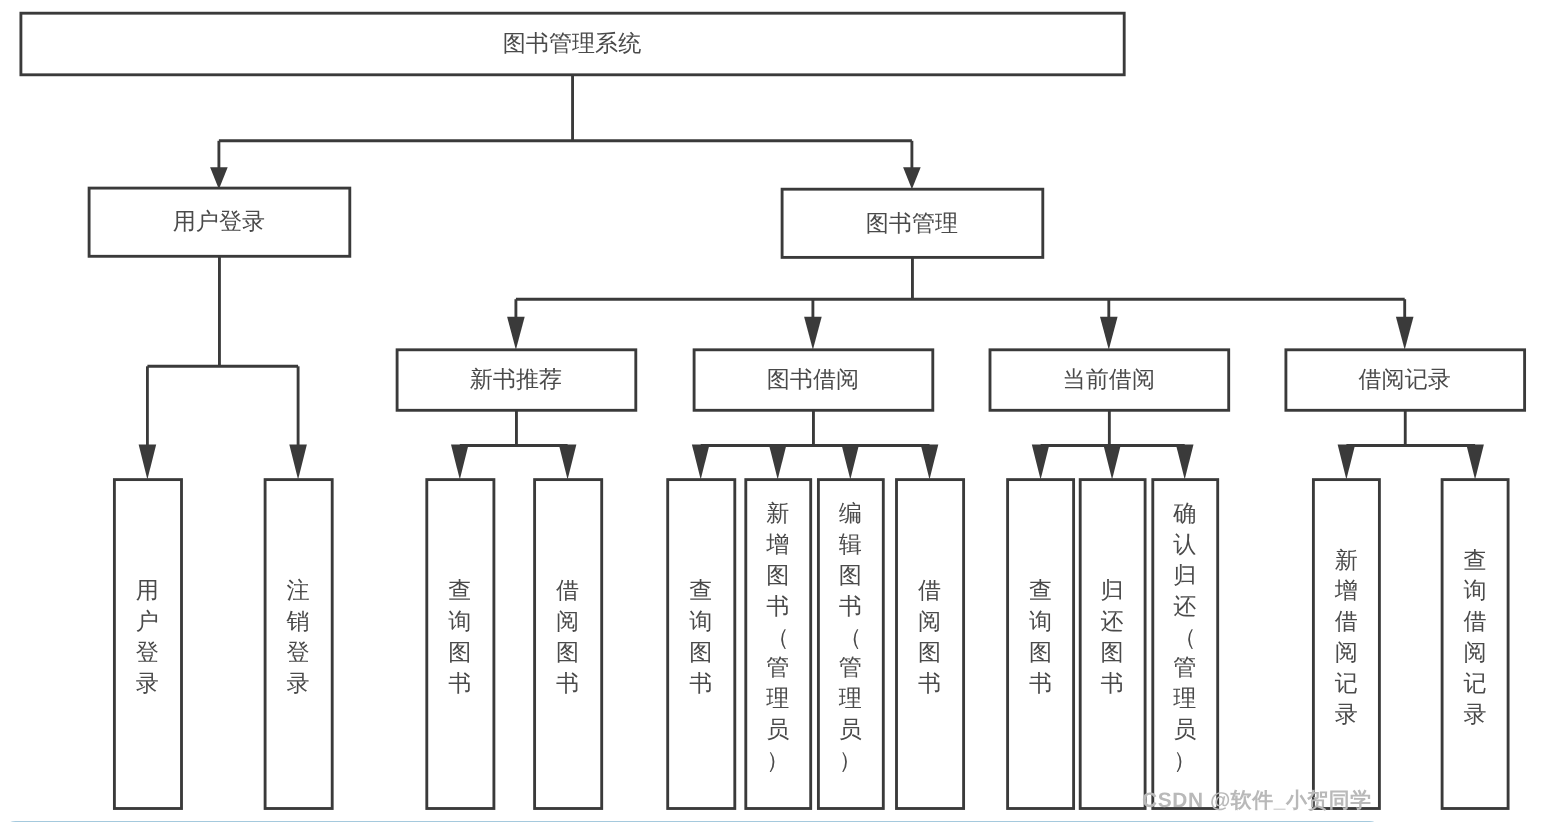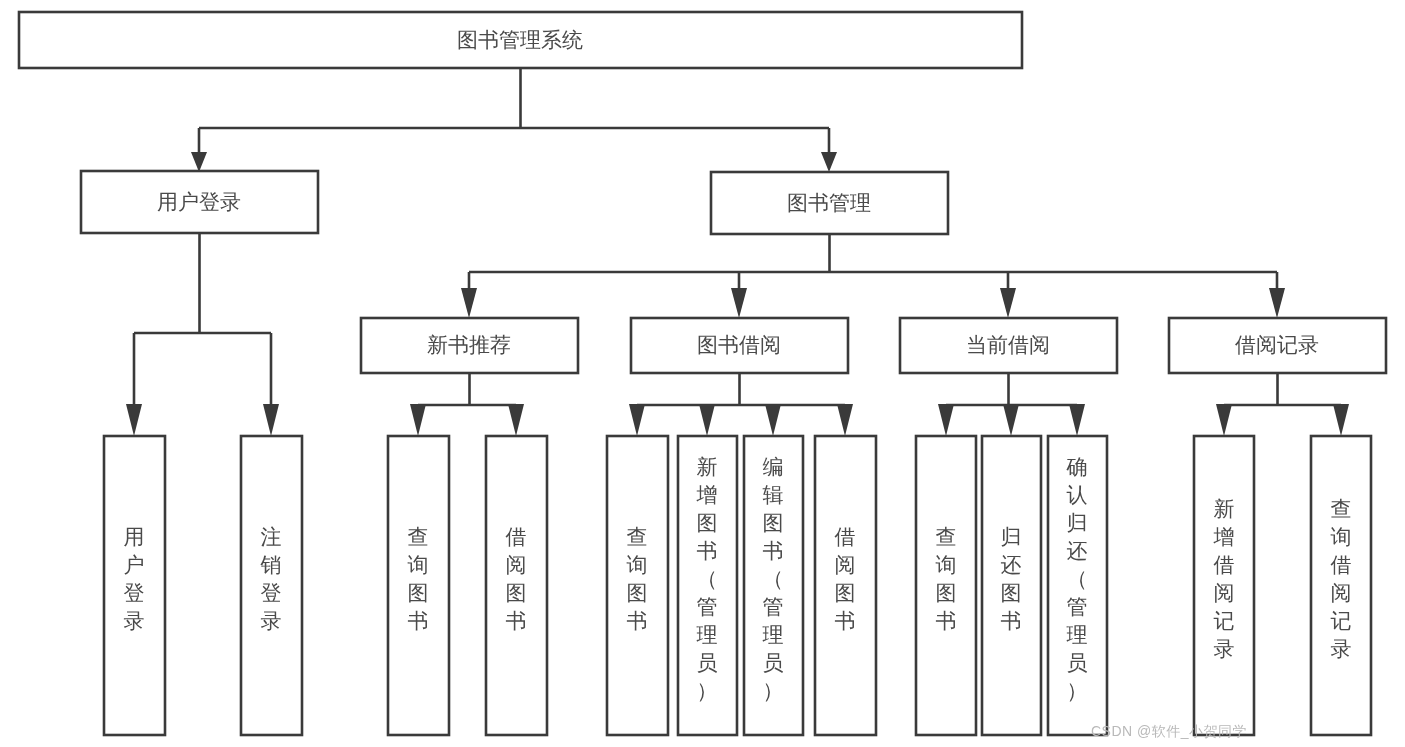--- a/index.html
+++ b/index.html
@@ -55,25 +55,26 @@
     fill: #4a4a4a;
     font-family: "Liberation Sans", "DejaVu Sans", sans-serif;
     font-size: 21px;
     text-anchor: middle;
   }
   .watermark-text {
     position: absolute;
     right: 12px;
     bottom: 6px;
     color: #b9b9b9;
-    font-size: 14px;
+    font-size: 19px;
     font-family: "Liberation Sans", "DejaVu Sans", sans-serif;
     white-space: nowrap;
     letter-spacing: 0.5px;
     user-select: none;
+    font-weight: bold;
   }
 </style>
 </head>
 <body>
 
 <div id="diagram-root">
 
   <svg id="flow-svg" viewBox="0 0 1405 747">
 
     <g>

